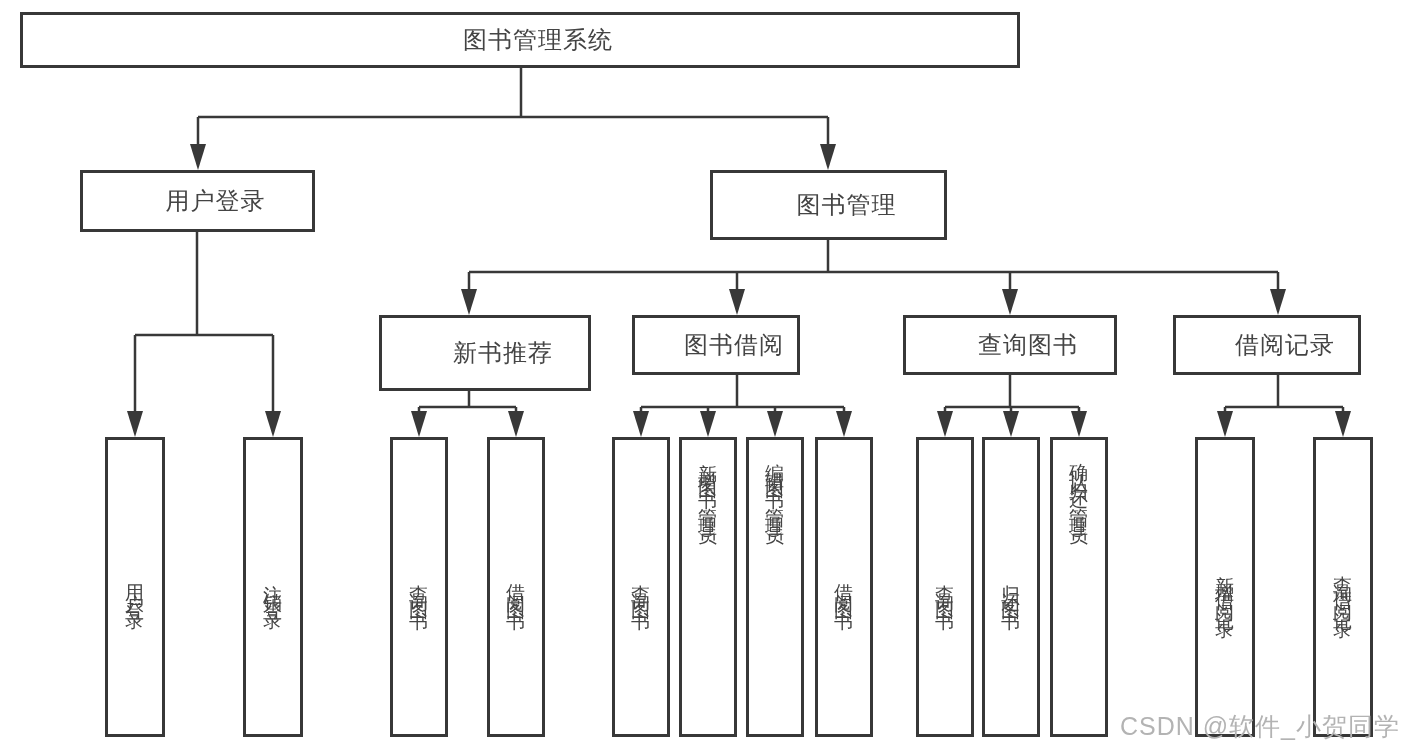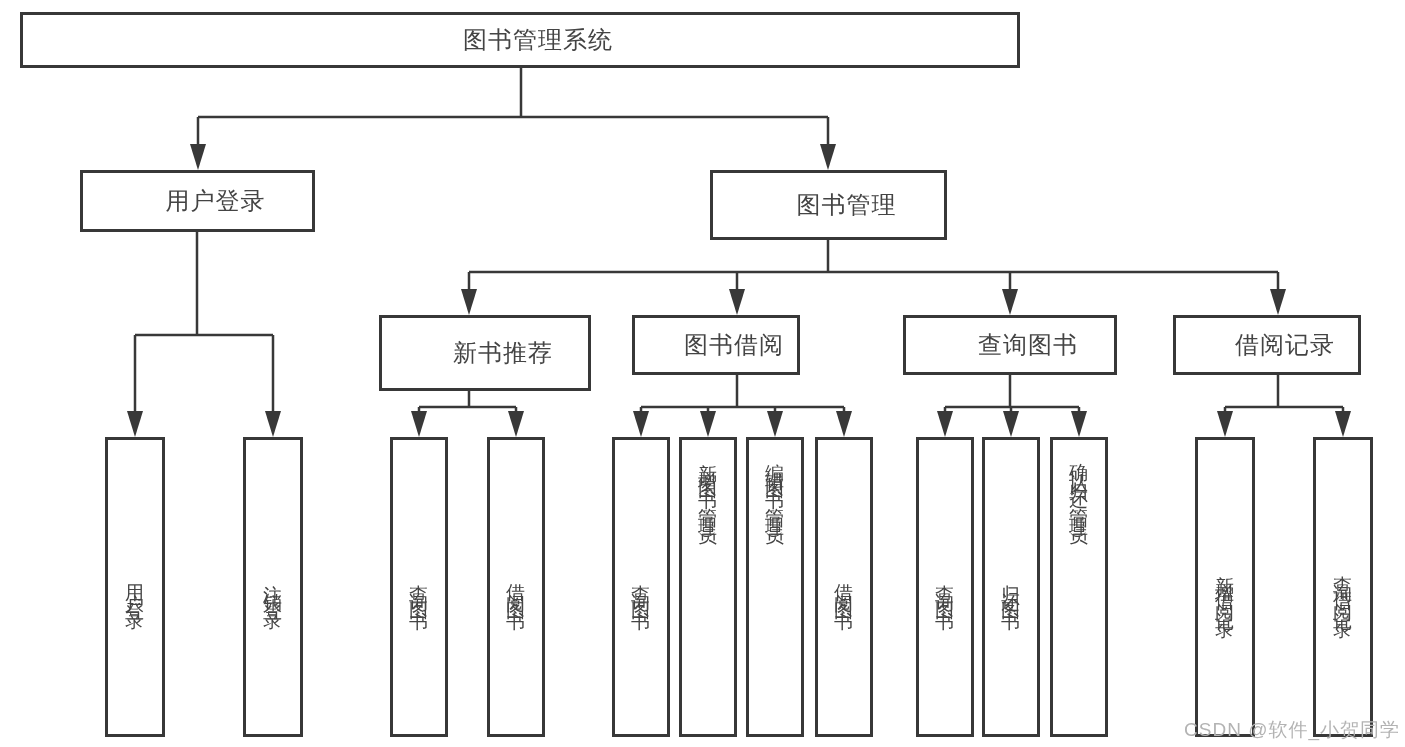--- a/index.html
+++ b/index.html
@@ -40,21 +40,21 @@
     writing-mode: vertical-rl;
     text-orientation: mixed;
     letter-spacing: 9px;
     line-height: 1;
   }
   .node.v.tall { align-items: flex-start; padding-top: 8px; }
   .watermark {
     position: absolute;
     right: 5px;
     bottom: 4px;
-    font-size: 19px;
+    font-size: 25px;
     letter-spacing: 1px;
     color: var(--watermark);
     white-space: nowrap;
   }
 </style>
 </head>
 <body>
 
 <div class="canvas">
 

